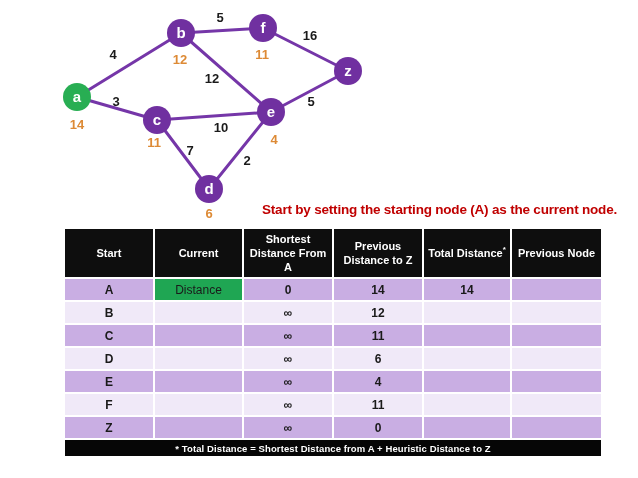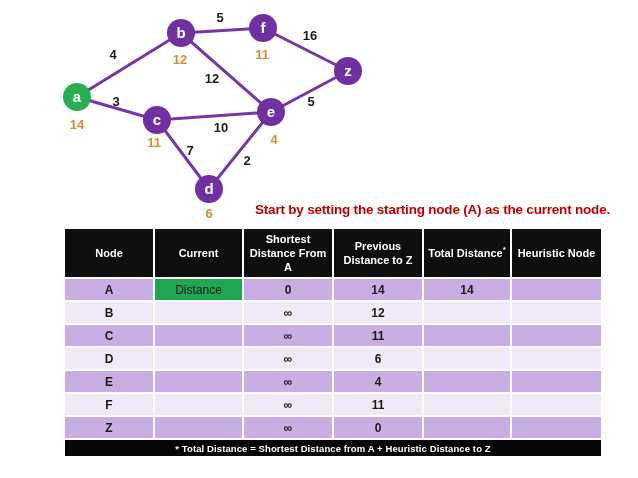--- a/index.html
+++ b/index.html
@@ -2,21 +2,21 @@
 <html style="--node_purple: #7030a0; --node_green: #28ae53; --edge_purple: #7536a8; --edge_label: #1a1a1a; --orange: #dd8a35; --red: #c00000; --row_dark: #c9aee3; --row_light: #f0e9f8; --current_bg: #1fa653; --green_text: #21a04f; --header_bg: #0e0e0e; --footer_bg: #060606;"><head>
 <meta charset="utf-8">
 <style>
   html,body{margin:0;padding:0;background:#fff;}
   .canvas{
     position:relative;width:638px;height:478px;background:#ffffff;
     font-family:"Liberation Sans",sans-serif;overflow:hidden;
   }
   #graph{position:absolute;left:0;top:0;}
   .annotation{
-    position:absolute;left:255px;top:202px;
+    position:absolute;left:262px;top:202px;
     font-size:13.5px;font-weight:bold;color:var(--red,#c00000);
     white-space:nowrap;letter-spacing:-0.2px;
   }
   table.tbl{
     position:absolute;left:63px;top:227px;
     border-collapse:separate;border-spacing:2px;table-layout:fixed;
   }
   table.tbl th{
     background:var(--header_bg,#0e0e0e);color:#fff;
     font-size:11px;font-weight:bold;text-align:center;vertical-align:middle;
@@ -92,26 +92,26 @@
     <colgroup>
       <col style="width:88px">
         <col style="width:87px">
         <col style="width:88px">
       <col style="width:88px">
         <col style="width:86px">
         <col style="width:89px">
     </colgroup>
     <thead>
         <tr id="thead-row">
-          <th>Node</th>
+          <th>Start</th>
           <th>Current</th>
           <th>Shortest Distance From A</th>
           <th>Previous Distance to Z</th>
           <th>Total Distance<sup class="hdr-sup">*</sup></th>
-          <th>Heuristic Node</th>
+          <th>Previous Node</th>
         </tr>
       </thead>
     <tbody id="tbody">
         <tr class="dark">
           <td class="node-cell">A</td>
           <td class="status-current">Distance</td>
           <td class="green-text">0</td>
           <td class="orange">14</td>
           <td class="total">14</td>
           <td></td>

